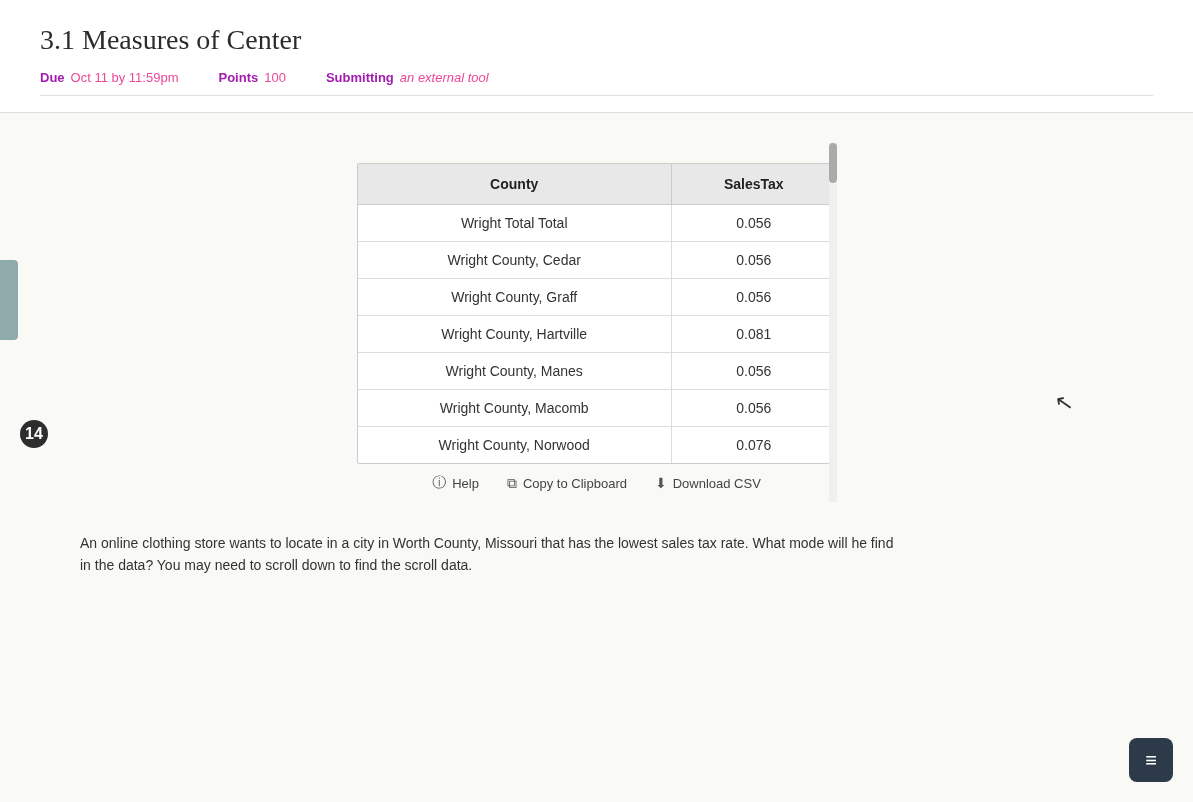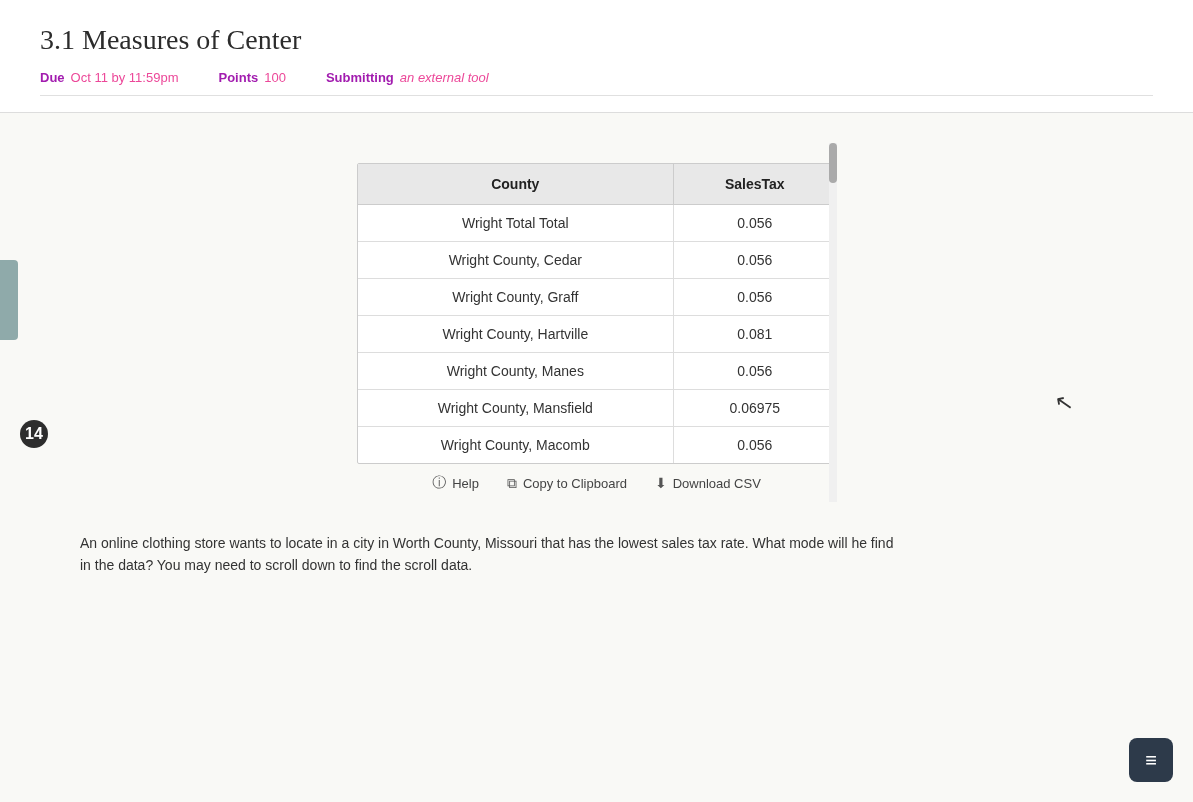--- a/index.html
+++ b/index.html
@@ -290,26 +290,26 @@
               </tr>
               <tr>
                 <td>Wright County, Hartville</td>
                 <td>0.081</td>
               </tr>
               <tr>
                 <td>Wright County, Manes</td>
                 <td>0.056</td>
               </tr>
               <tr>
-                <td>Wright County, Mansfield</td>
-                <td>0.06975</td>
-              </tr>
-              <tr>
                 <td>Wright County, Macomb</td>
                 <td>0.056</td>
+              </tr>
+              <tr>
+                <td>Wright County, Norwood</td>
+                <td>0.076</td>
               </tr>
             </tbody>
         </table>
         <div class="scrollbar-indicator">
           <div class="scrollbar-thumb"></div>
         </div>
       </div>
 
       <div class="toolbar-row">
         <button class="toolbar-btn">

